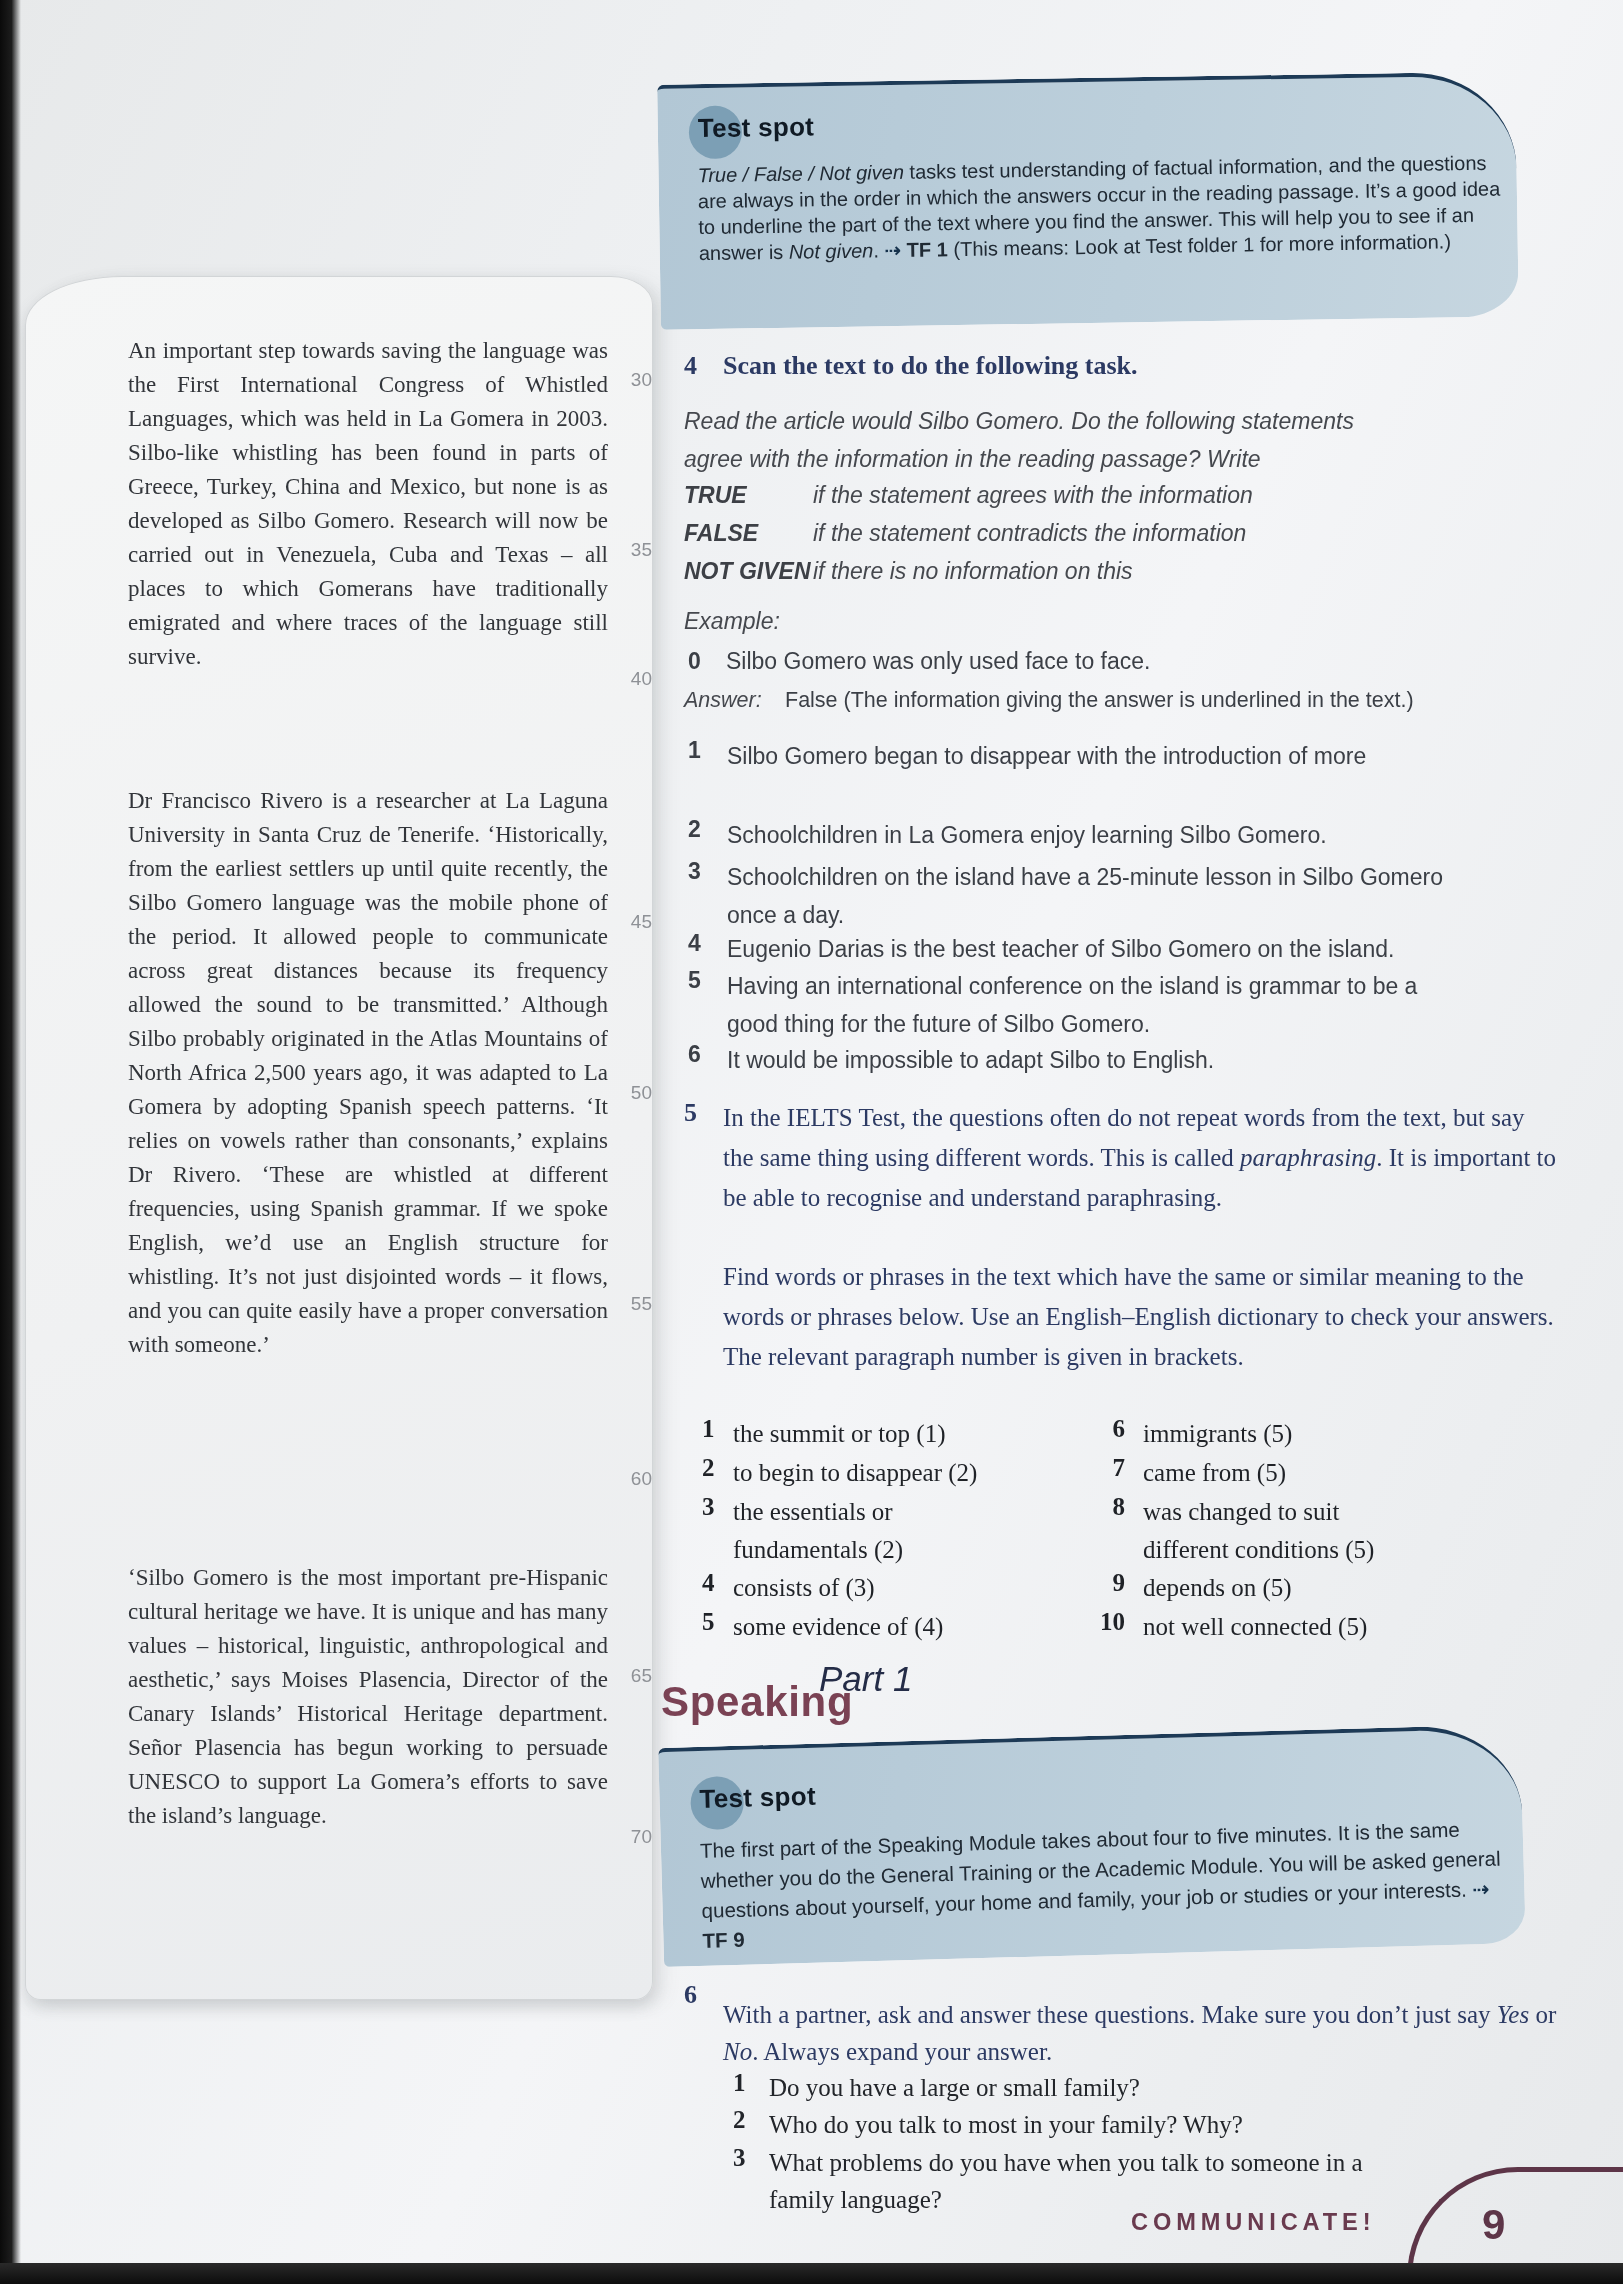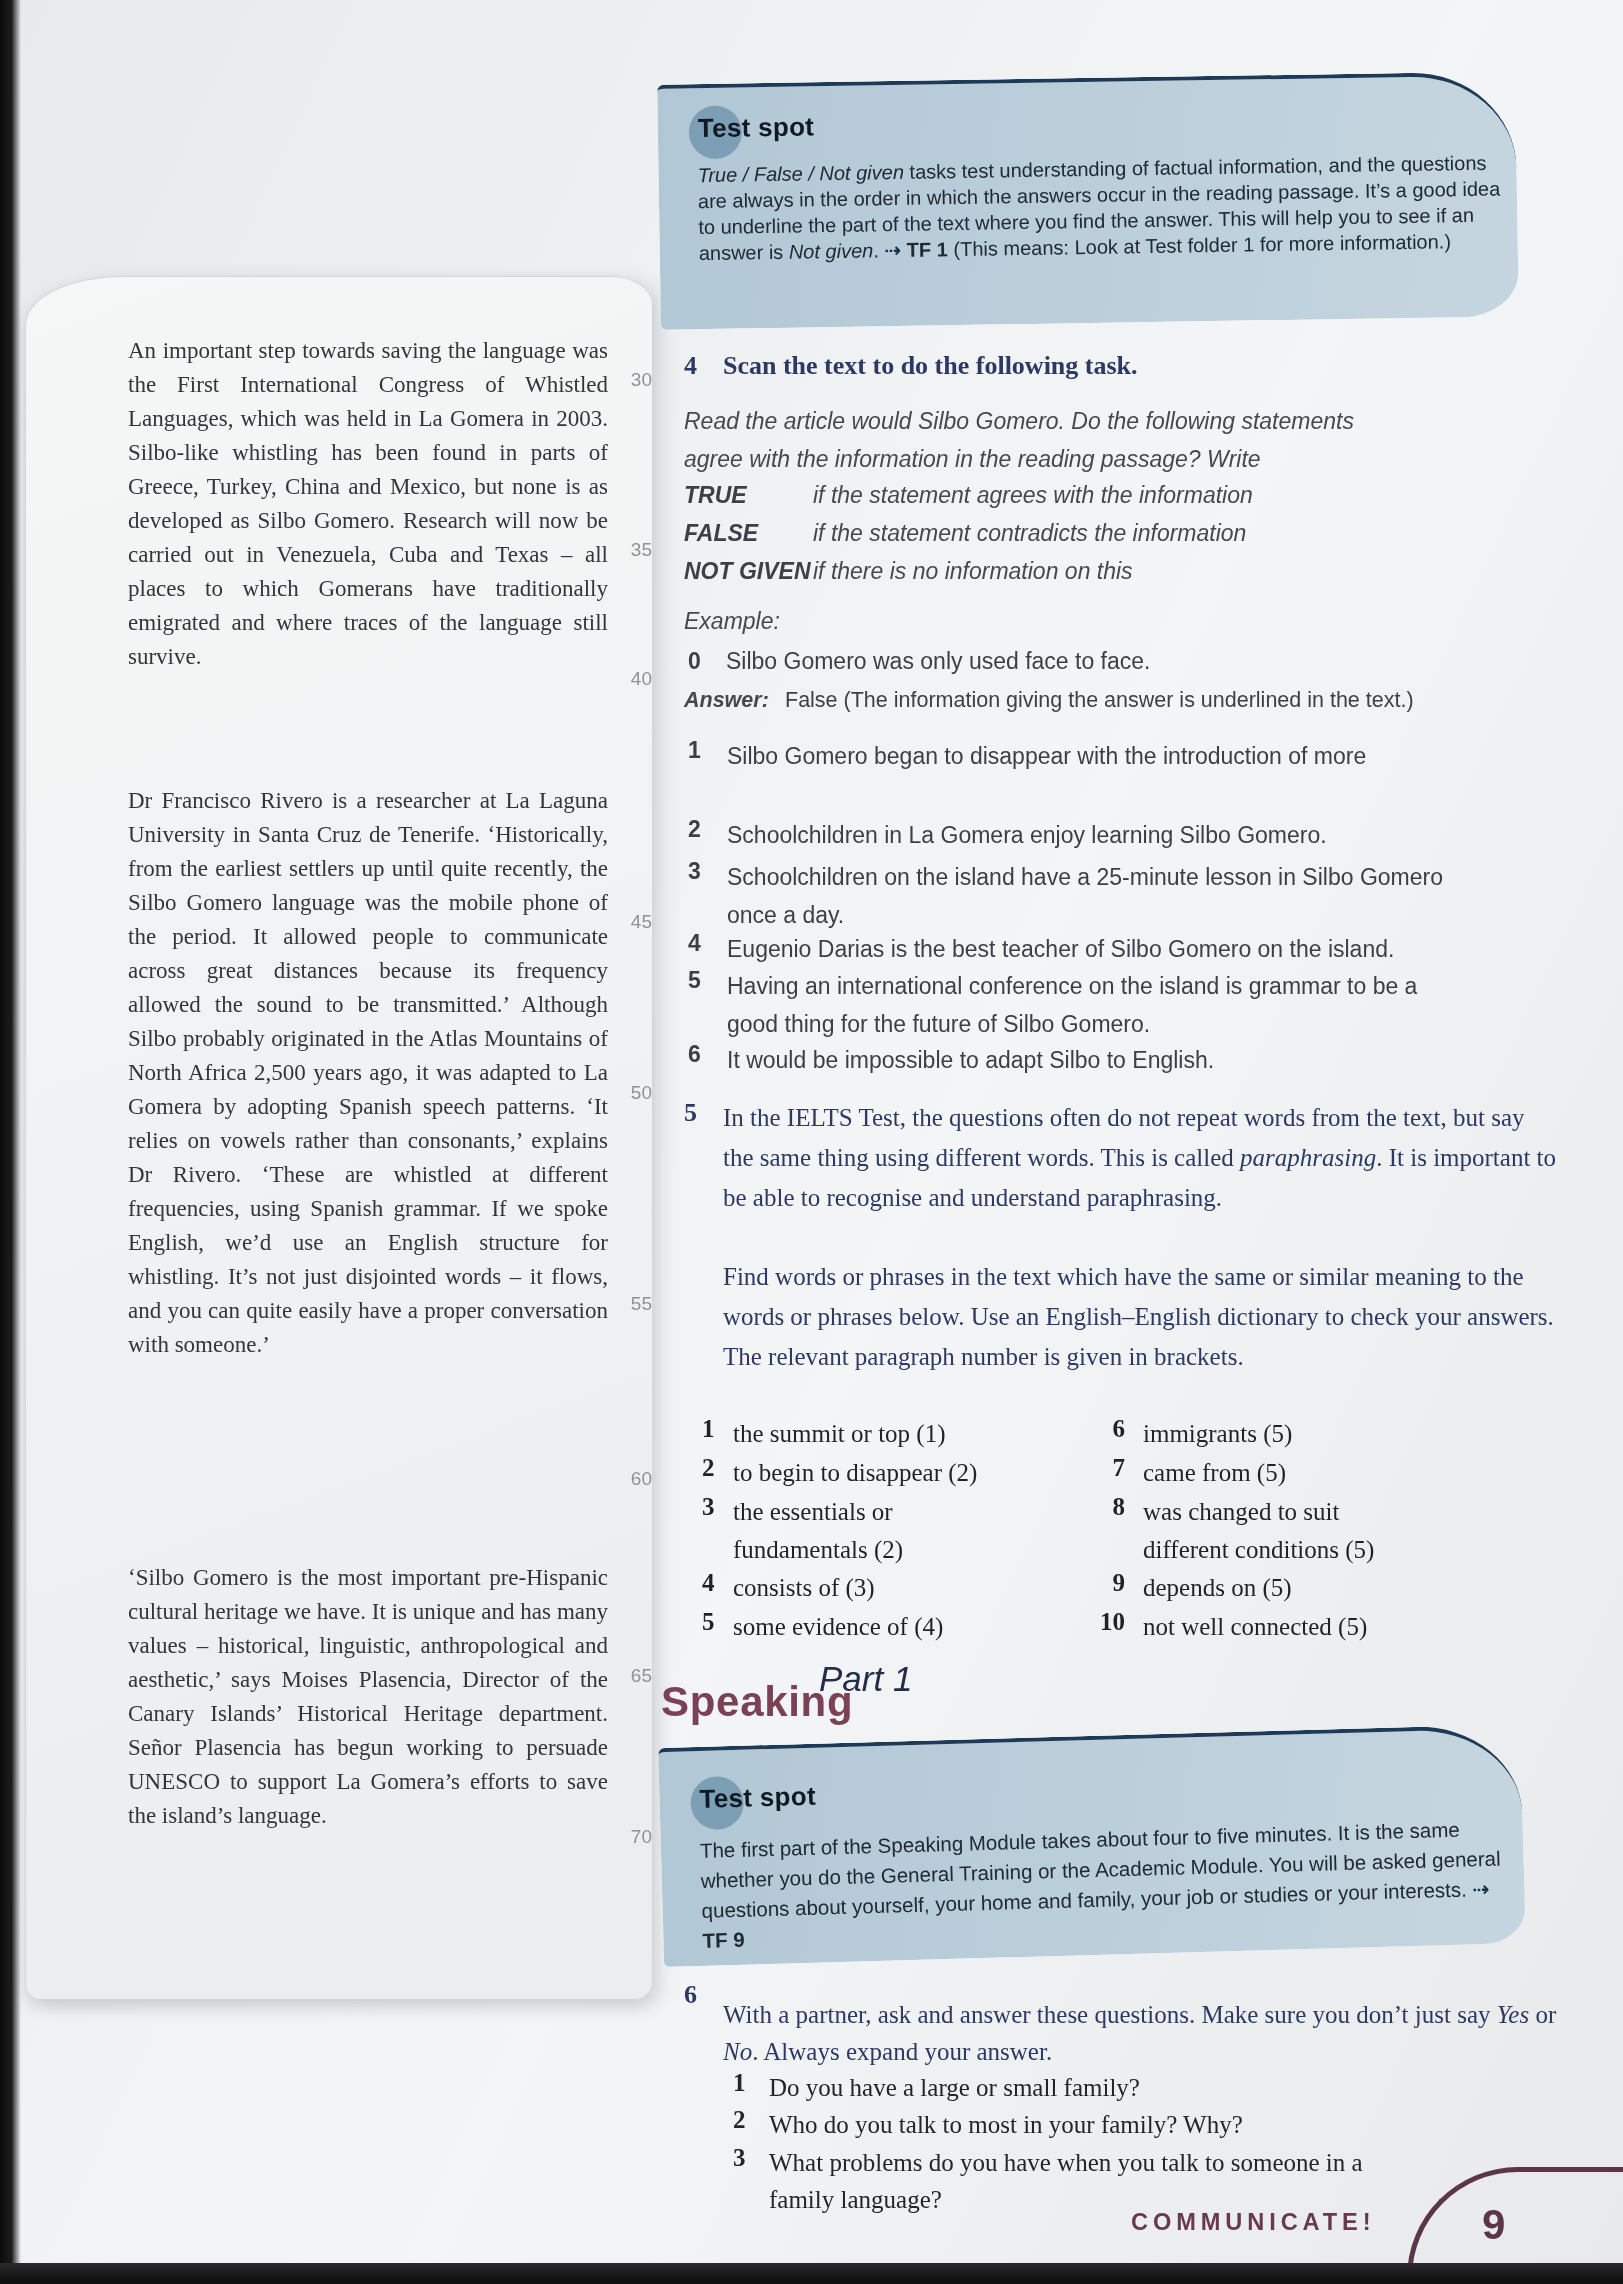--- a/index.html
+++ b/index.html
@@ -48,21 +48,21 @@
   .h4text{position:absolute;left:723px;top:351px;font-family:"Liberation Serif","DejaVu Serif",serif;
     font-weight:bold;font-size:26px;color:#2c3a63;}
   .rubric{position:absolute;left:684px;top:402px;width:874px;font-style:italic;
     font-size:23px;line-height:38px;color:#45484e;}
   .rline{display:block;}
   .deflabel{position:absolute;left:684px;font-style:italic;font-weight:bold;font-size:23px;color:#3d4046;}
   .deftext{position:absolute;left:813px;font-style:italic;font-size:23px;color:#45484e;}
   .exlabel{position:absolute;left:684px;top:608px;font-style:italic;font-size:23px;color:#45484e;}
   .exnum{position:absolute;left:688px;top:648px;font-weight:bold;font-size:23px;color:#3b3f46;}
   .extext{position:absolute;left:726px;top:648px;font-size:23px;color:#3b3f46;}
-  .anslabel{position:absolute;left:684px;top:688px;font-style:italic;font-size:21.5px;color:#45484e;font-weight:bold;}
+  .anslabel{position:absolute;left:684px;top:688px;font-style:italic;font-size:21.5px;color:#45484e;}
   .anstext{position:absolute;left:785px;top:688px;font-size:21.5px;color:#3b3f46;}
   .strow-num{position:absolute;left:688px;font-weight:bold;font-size:23px;color:#3b3f46;}
   .strow-text{position:absolute;left:727px;width:840px;font-size:23px;line-height:38px;color:#3b3f46;}
   .stline{display:block;}
 
   .s5block{position:absolute;left:723px;width:838px;
     font-family:"Liberation Serif","DejaVu Serif",serif;font-size:25px;line-height:40px;color:#2c3a63;}
 
   .wl-num{position:absolute;font-family:"Liberation Serif","DejaVu Serif",serif;
     font-weight:bold;font-size:25px;color:#1f2227;text-align:right;}

